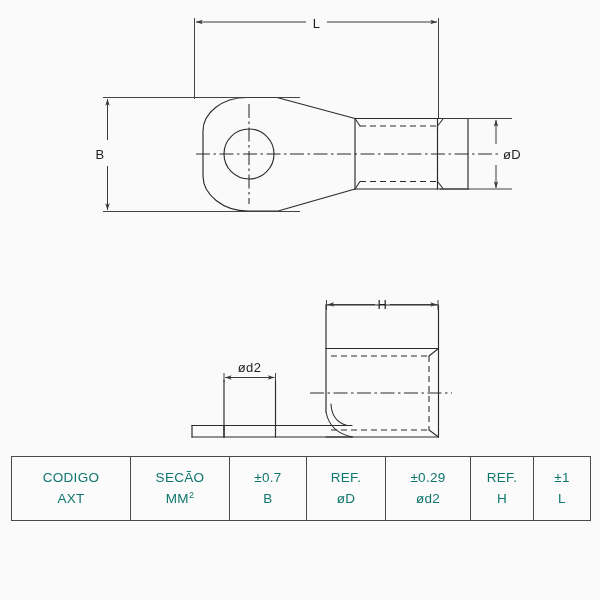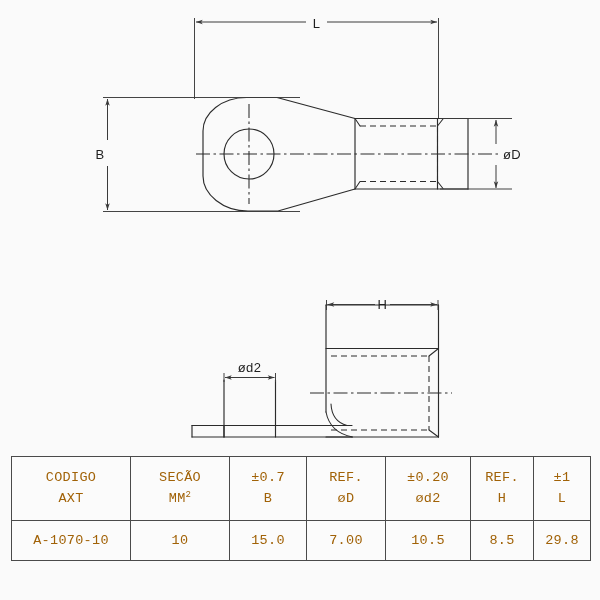--- a/index.html
+++ b/index.html
@@ -83,22 +83,22 @@
   table.spec {
     border-collapse: collapse;
     width: 572px;
     table-layout: fixed;
     background: #fbfbfb;
   }
   table.spec td {
     border: 1.4px solid #4a4a4a;
     text-align: center;
     vertical-align: middle;
-    color: #a16207;
-    font-family: Liberation Mono, monospace;
+    color: #0f766e;
+    font-family: Liberation Sans, sans-serif;
     font-size: 13.5px;
     letter-spacing: 0.3px;
     padding: 0;
   }
   table.spec tr.head td {
     height: 63px;
     line-height: 1.45;
   }
   table.spec tr.body td {
     height: 39px;
@@ -270,38 +270,29 @@
           </td>
           <td class="col-2">
             <span class="hdr-l1">±0.7</span>
             <span class="hdr-l2">B</span>
           </td>
           <td class="col-3">
             <span class="hdr-l1">REF.</span>
             <span class="hdr-l2">øD</span>
           </td>
           <td class="col-4">
-            <span class="hdr-l1">±0.20</span>
+            <span class="hdr-l1">±0.29</span>
             <span class="hdr-l2">ød2</span>
           </td>
           <td class="col-5">
             <span class="hdr-l1">REF.</span>
             <span class="hdr-l2">H</span>
           </td>
           <td class="col-6">
             <span class="hdr-l1">±1</span>
             <span class="hdr-l2">L</span>
           </td>
-        </tr>
-        <tr class="body">
-          <td class="col-0">A-1070-10</td>
-          <td class="col-1">10</td>
-          <td class="col-2">15.0</td>
-          <td class="col-3">7.00</td>
-          <td class="col-4">10.5</td>
-          <td class="col-5">8.5</td>
-          <td class="col-6">29.8</td>
         </tr>
       </tbody>
     </table>
   </div>
 
 </div>
 
 </body></html>

